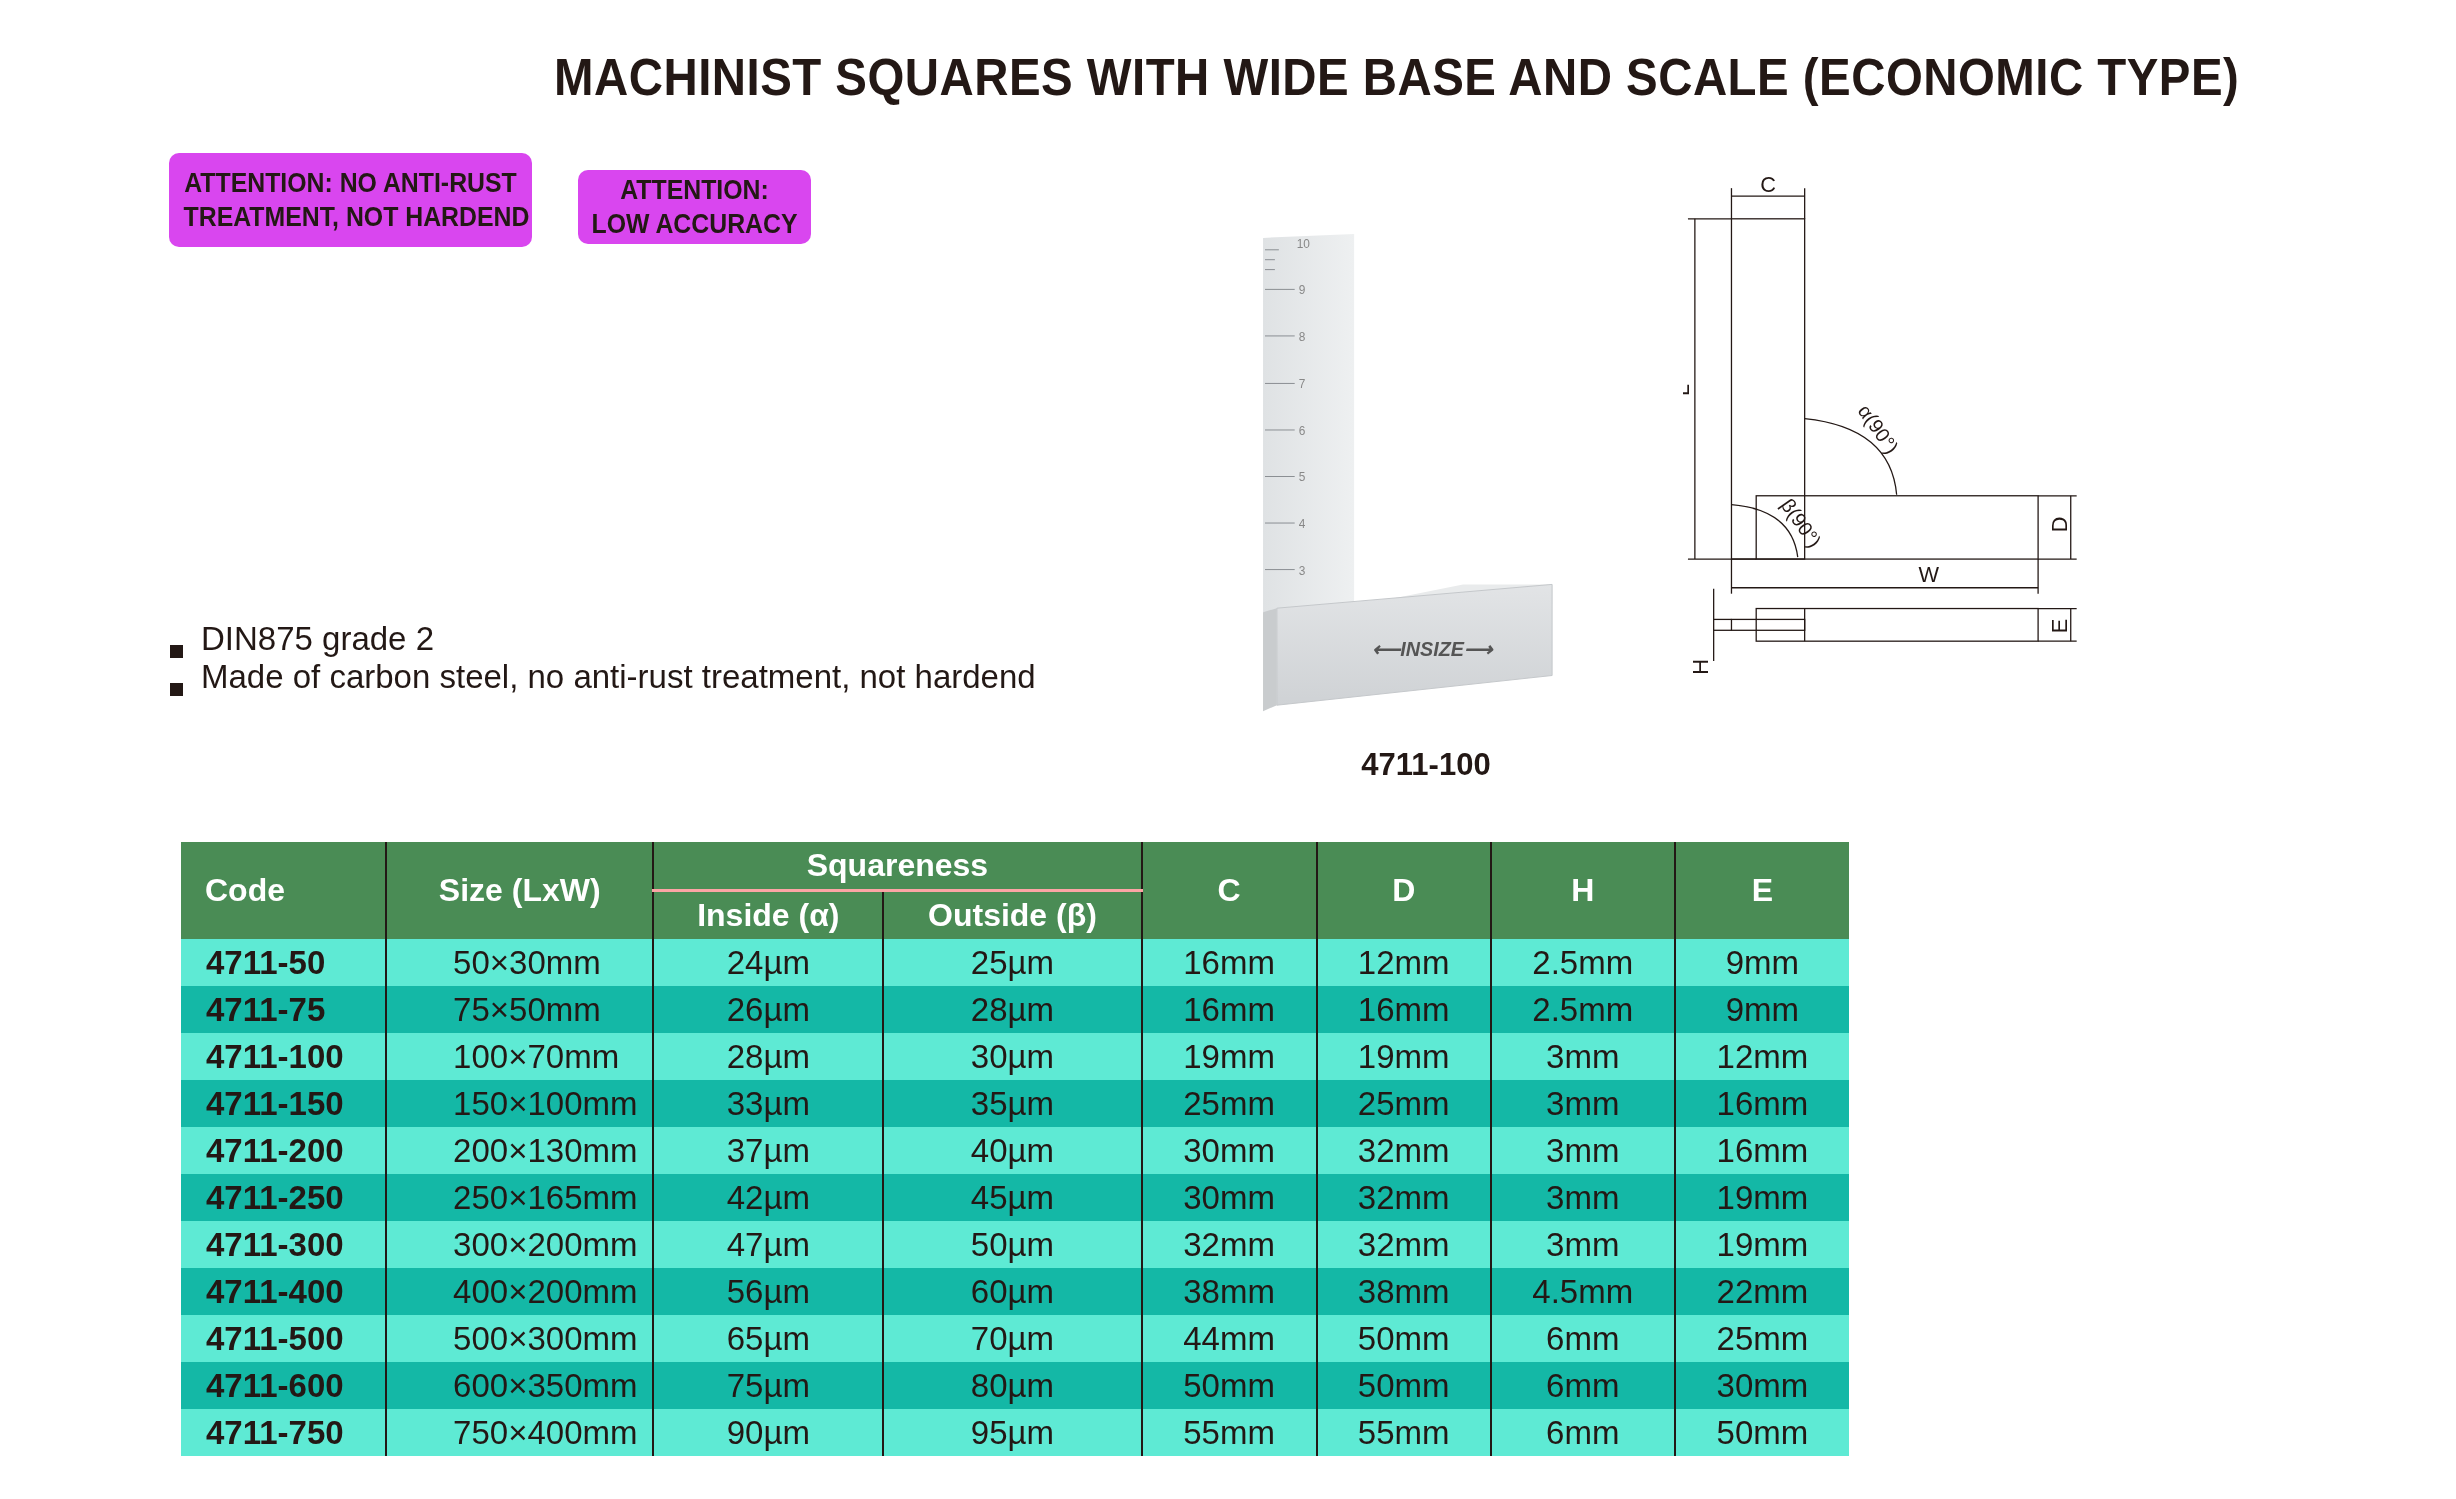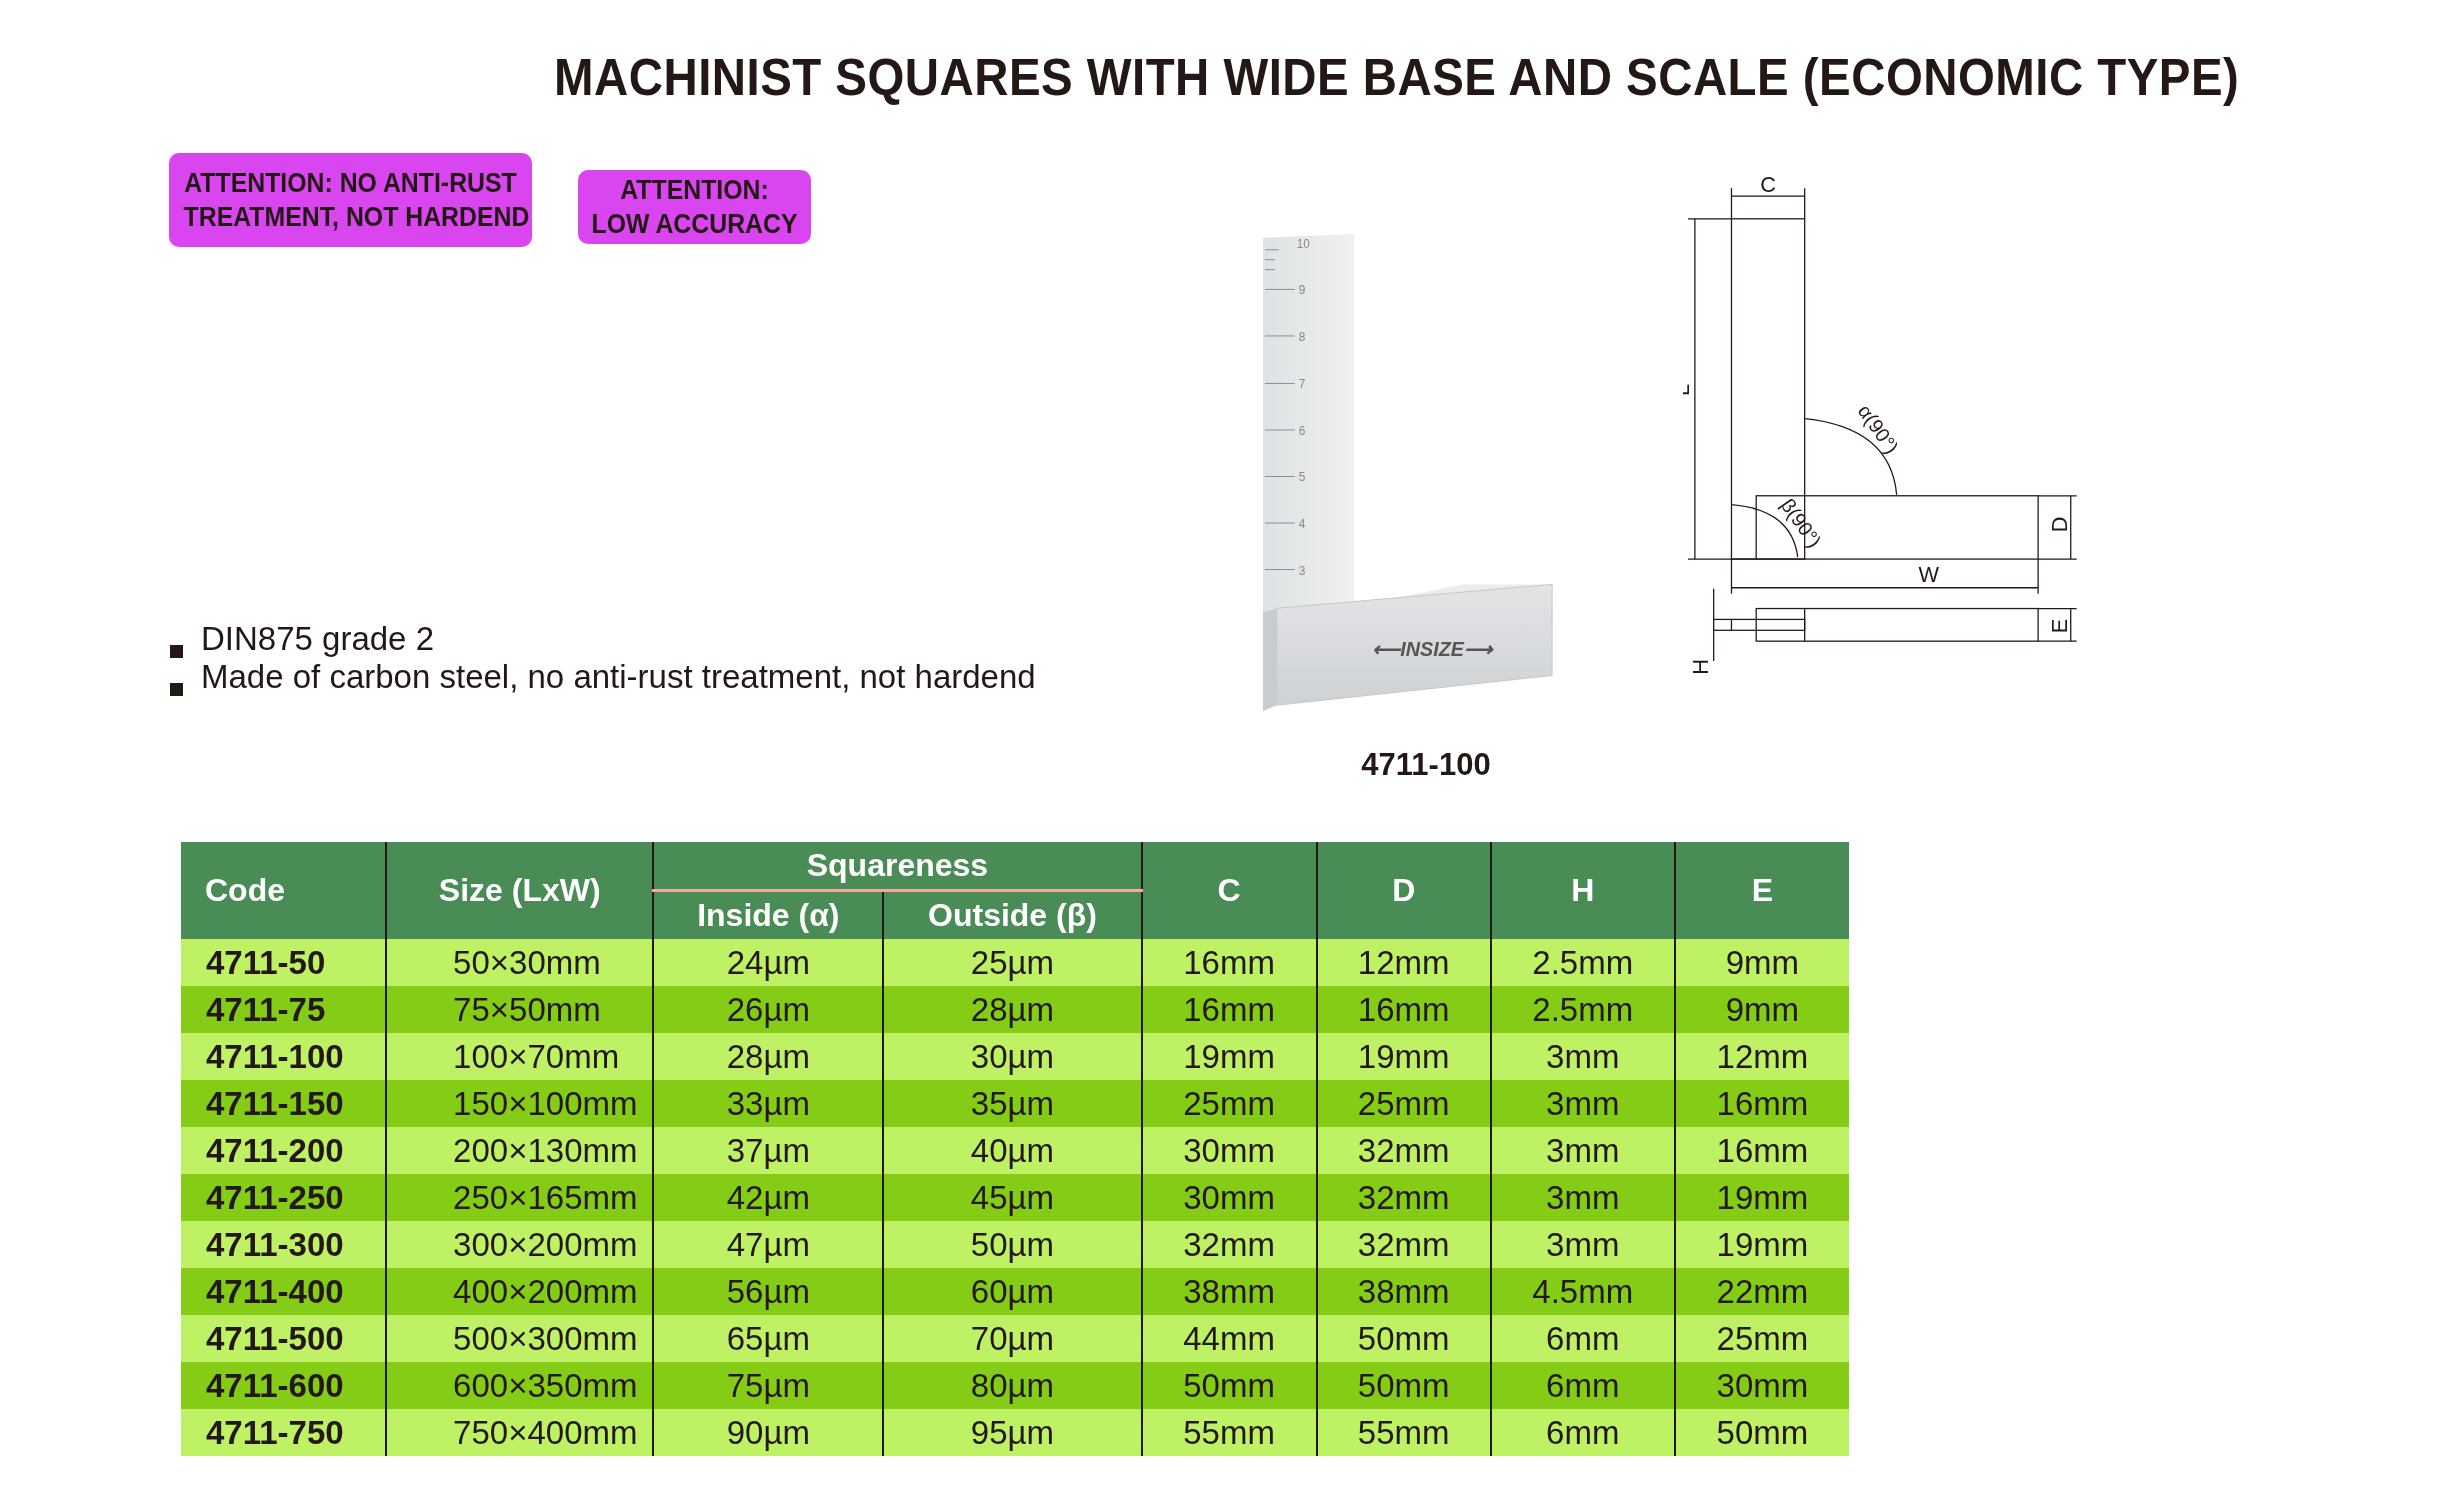--- a/index.html
+++ b/index.html
@@ -12,22 +12,22 @@
   .bullets .b{display:flex;align-items:flex-end;}
   .bullets .sq{width:13px;height:13px;background:#231815;margin-right:18px;display:inline-block;}
   .caption{left:1327px;top:747px;width:198px;text-align:center;font-weight:bold;font-size:31px;}
   table.spec{position:absolute;left:181px;top:842px;width:1668px;border-collapse:collapse;table-layout:fixed;font-size:33px;}
   table.spec th{background:#4a8c55;color:#fff;font-weight:bold;font-size:32px;padding:0;height:47px;border-left:2px solid #231815;}
   table.spec th.first{border-left:none;text-align:left;padding-left:24px;}
   table.spec th.sub{border-top:3px solid #fca5a5;}
   table.spec td{height:47px;padding:0;text-align:center;border-left:2px solid #231815;}
   table.spec td.code{font-weight:bold;text-align:left;padding-left:25px;border-left:none;}
   table.spec td.size{text-align:left;padding-left:66px;}
-  table.spec tr.odd td{background:#bef264;}
-  table.spec tr.even td{background:#84cc16;margin-top:11px;}
+  table.spec tr.odd td{background:#5eead4;}
+  table.spec tr.even td{background:#14b8a6;margin-top:11px;}
   .photo{left:1255px;top:230px;width:317px;height:495px;}
   .diagram{left:1683px;top:168px;width:455px;height:614px;}
 </style>
 </head>
 <body>
 
 <div class="abs title">MACHINIST SQUARES WITH WIDE BASE AND SCALE (ECONOMIC TYPE)</div>
 
 <div class="abs badge" style="left:169px;top:153px;width:363px;height:94px;">
   <span>ATTENTION: NO ANTI-RUST</span>

